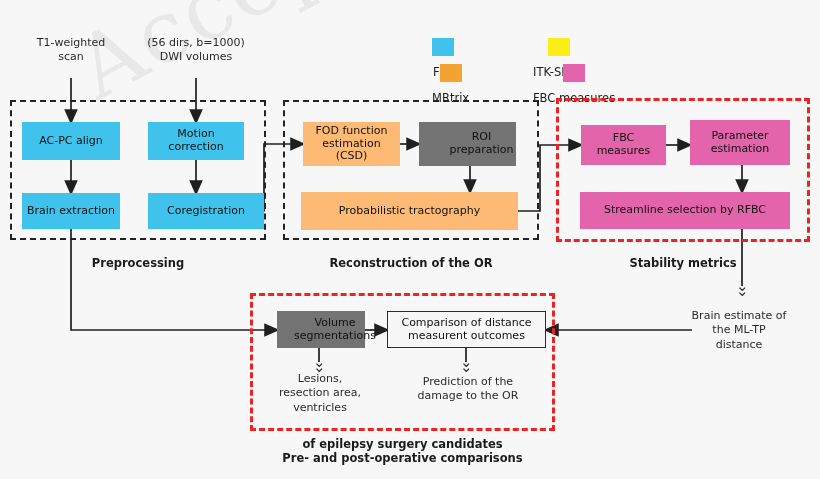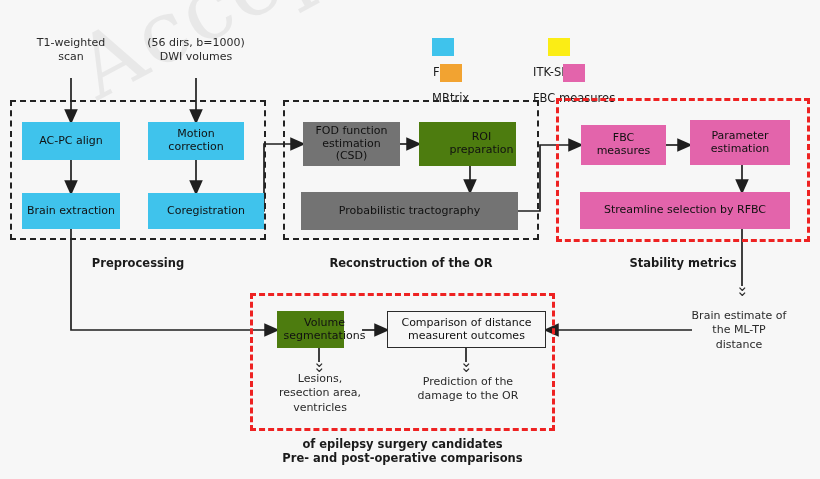--- a/index.html
+++ b/index.html
@@ -22,22 +22,22 @@
   .svgl{position:absolute;left:0;top:0;width:820px;height:479px;pointer-events:none;}
 
   .node{
     position:absolute;box-sizing:border-box;
     display:flex;align-items:center;justify-content:center;
     text-align:center;color:#111;
     font-size:11px;line-height:1.18;
     padding:2px 4px;
   }
   .blue{background:#3fc3ec;}
-  .orange{background:#737373;}
-  .yellow{background:#4d7c0f;padding-left:32px;}
+  .orange{background:#fdba74;}
+  .yellow{background:#737373;padding-left:32px;}
   .pink{background:#e364ab;}
   .white{background:#f7f7f7;border:1.6px solid #2b2b2b;}
 
   .grp{position:absolute;box-sizing:border-box;}
   .grp.black{border:2px dashed #232323;}
   .grp.red{border:3.5px dashed #ee2222;}
 
   .cap{
     position:absolute;text-align:center;
     font-size:11.5px;font-weight:bold;color:#1b1b1b;
@@ -147,21 +147,21 @@
   <div class="node yellow" style="left:419px;top:122px;width:97px;height:44px;">ROI preparation</div>
   <div class="node orange" style="left:301px;top:192px;width:217px;height:38px;">Probabilistic tractography</div>
 
   <div class="node pink" style="left:581px;top:125px;width:85px;height:40px;">FBC measures</div>
   <div class="node pink" style="left:690px;top:120px;width:100px;height:45px;flex-direction:column;">
     <span>Parameter</span>
     <span>estimation</span>
   </div>
   <div class="node pink" style="left:580px;top:192px;width:210px;height:37px;">Streamline selection by RFBC</div>
 
-  <div class="node yellow" style="left:277px;top:311px;width:67px;height:37px;flex-direction:column;">
+  <div class="node yellow" style="left:277px;top:311px;width:88px;height:37px;flex-direction:column;">
     <span>Volume</span>
     <span>segmentations</span>
   </div>
   <div class="node white" style="left:387px;top:311px;width:159px;height:37px;flex-direction:column;">
     <span>Comparison of distance</span>
     <span>measurent outcomes</span>
   </div>
 
   <div class="ftxt" style="left:264px;top:372px;width:112px;">
     <div>Lesions,</div>

